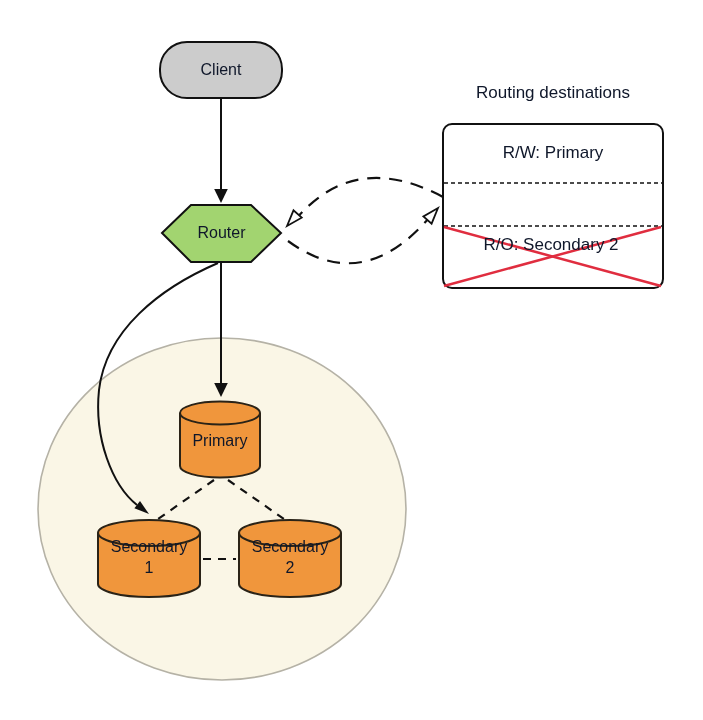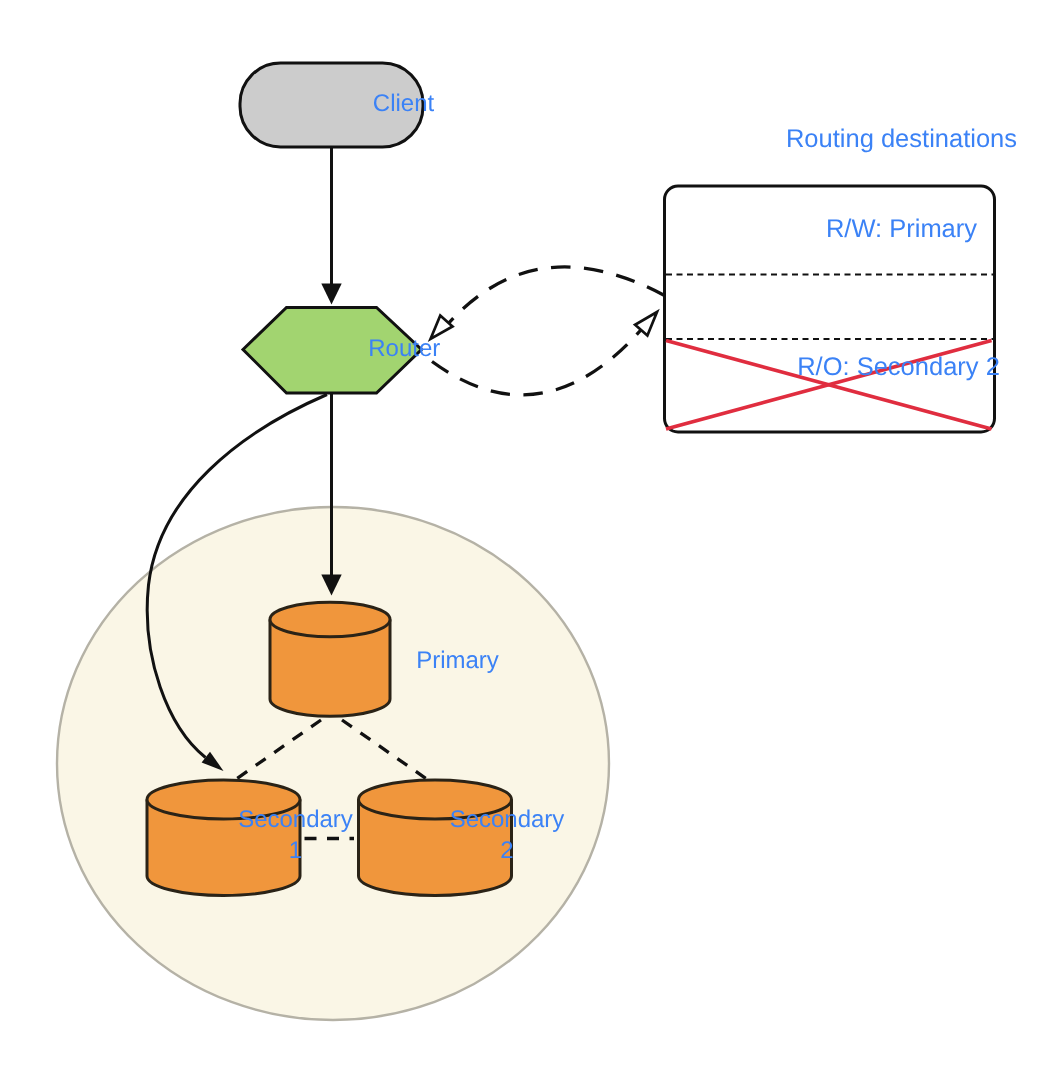--- a/index.html
+++ b/index.html
@@ -3,21 +3,21 @@
 <meta charset="utf-8">
 <style>
   html,body { margin:0; padding:0; background:#ffffff; }
   .canvas {
     position:relative; width:703px; height:720px; background:#ffffff;
     font-family:"Liberation Sans", sans-serif; overflow:hidden; color:#111;
   }
   .canvas svg { position:absolute; left:0; top:0; }
   .lbl {
     position:absolute; display:flex; align-items:center; justify-content:center;
-    text-align:center; color:#3b82f6; line-height:1.3; pointer-events:none;margin-left:48px;
+    text-align:center; color:#0f172a; line-height:1.3; pointer-events:none;
   }
   .shape       { stroke:#111; stroke-width:2; }
   .box         { fill:#ffffff; stroke:#111; stroke-width:2; }
   .cluster     { stroke:#b5b2a6; stroke-width:1.6; }
   .db          { stroke:#2a2317; stroke-width:2; }
   .arrow-line  { stroke:#111; stroke-width:2; fill:none; }
   .arrow-head  { fill:#111; stroke:none; }
   .open-head   { fill:#ffffff; stroke:#111; stroke-width:1.8; }
   .dashed-link { stroke:#111; stroke-width:2.2; fill:none; stroke-dasharray:13 9; }
   .dashed-repl { stroke:#111; stroke-width:2.2; stroke-dasharray:8 7; }
@@ -79,19 +79,19 @@
 
   <div class="lbl fs16" style="left:162px; top:205px; width:119px; height:57px;text-align:center;">Router</div>
 
   <div class="lbl fs17" style="left:445px; top:124px; width:216px; height:59px;">R/W: Primary</div>
 
   <div class="lbl fs17" style="left:433px; top:83px; width:240px; height:20px;">Routing destinations</div>
 
 
   <div class="lbl fs17" style="left:445px; top:226px; width:212px; height:38px;">R/O: Secondary 2</div>
 
-  <div class="lbl fs16" style="left:180px; top:413px; width:80px; height:56px;padding-left:37px;">Primary</div>
+  <div class="lbl fs16" style="left:180px; top:413px; width:80px; height:56px;">Primary</div>
 
   <div class="lbl fs16" style="left:109px; top:533px; width:80px; height:50px;">Secondary 1</div>
 
   <div class="lbl fs16" style="left:250px; top:533px; width:80px; height:50px;">Secondary 2</div>
 
 </div>
 
 </body></html>

